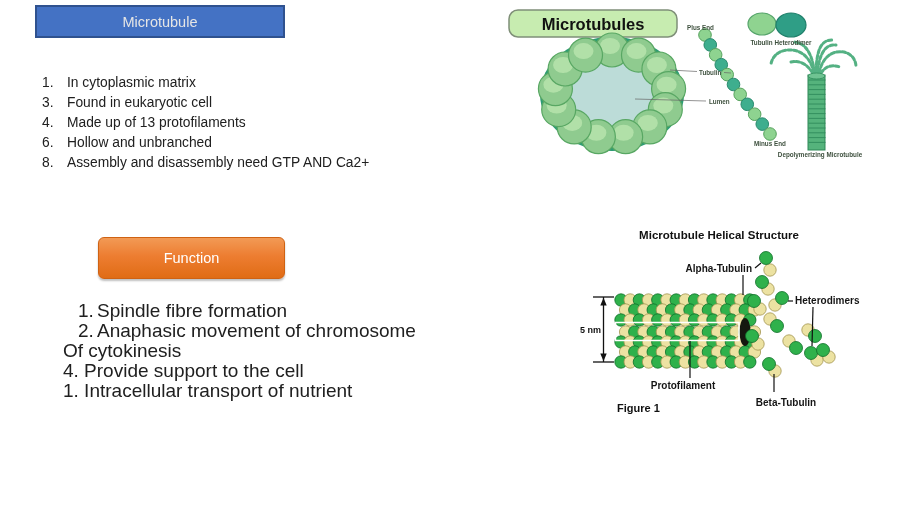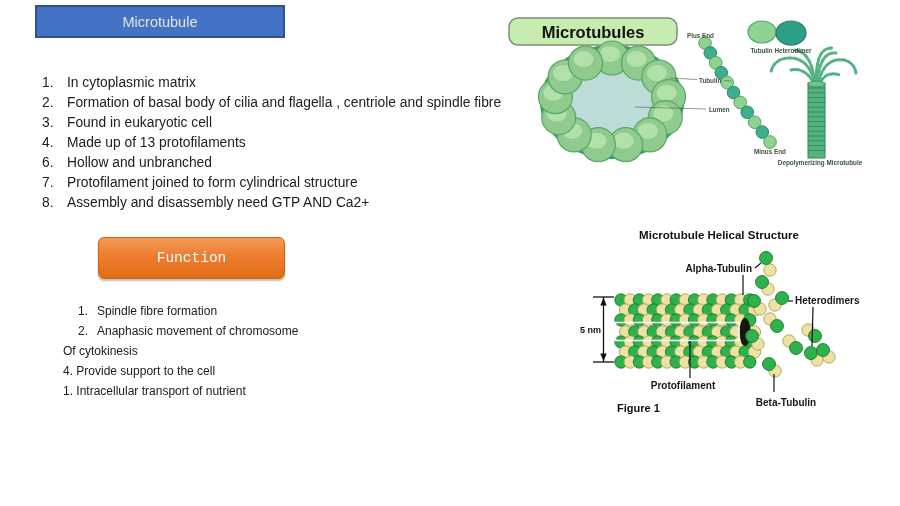--- a/index.html
+++ b/index.html
@@ -16,47 +16,44 @@
     color:#e5e5e5;font-size:14.5px;
   }
   
   .btn-orange{
     position:absolute;left:98px;top:237px;width:187px;height:42px;
     background:linear-gradient(180deg,#f29a55 0%,#ed7d31 45%,#e06c15 100%);
     border:1px solid #cf6213;border-radius:6px;box-sizing:border-box;
     display:flex;align-items:center;justify-content:center;
     color:#ffffff;font-size:14.5px;
     box-shadow:0 2px 2px rgba(0,0,0,.25);
-    font-family:Liberation Mono, monospace;
   }
   .list1{position:absolute;left:42px;top:61px;font-size:13.8px;margin-top:12px;}
-  .list2{position:absolute;left:63px;top:301px;font-size:12px;}
+  .list2{position:absolute;left:63px;top:301px;font-size:19px;}
   .row{height:20px;line-height:20px;white-space:nowrap;}
   .list1 .n{display:inline-block;width:25px;}
   .list2 .n{display:inline-block;margin-left:15px;width:19px;}
-  .diagram-top{position:absolute;left:498px;top:10px;width:380px;height:162px;}
+  .diagram-top{position:absolute;left:498px;top:2px;width:380px;height:162px;}
   .figure-bottom{position:absolute;left:580px;top:222px;width:320px;height:195px;}
   svg text{font-family:"Liberation Sans",sans-serif;}
   .tinylabel{font-size:6.3px;font-weight:700;fill:#3d4f3d;}
   .figlabel{font-size:10px;font-weight:700;fill:#151515;}
 </style>
 </head>
 <body>
 
 <div class="btn-blue">
   <span>Microtubule</span>
 </div>
 
 <div class="list1">
   <div class="row"><span class="n">1.</span><span>In cytoplasmic matrix</span></div>
-  <div class="row"><span class="n">2.</span><span>Formation of basal body of cilia and flagella , centriole and spindle fibre</span></div>
   <div class="row"><span class="n">3.</span><span>Found in eukaryotic cell</span></div>
   <div class="row"><span class="n">4.</span><span>Made up of 13 protofilaments</span></div>
   <div class="row"><span class="n">6.</span><span>Hollow and unbranched</span></div>
-  <div class="row"><span class="n">7.</span><span>Protofilament joined to form cylindrical structure</span></div>
   <div class="row"><span class="n">8.</span><span>Assembly and disassembly need GTP AND Ca2+</span></div>
 </div>
 
 <div class="btn-orange">
   <span>Function</span>
 </div>
 
 <div class="list2">
   <div class="row"><span class="n">1.</span><span>Spindle fibre formation</span></div>
   <div class="row"><span class="n">2.</span><span>Anaphasic movement of chromosome</span></div>

